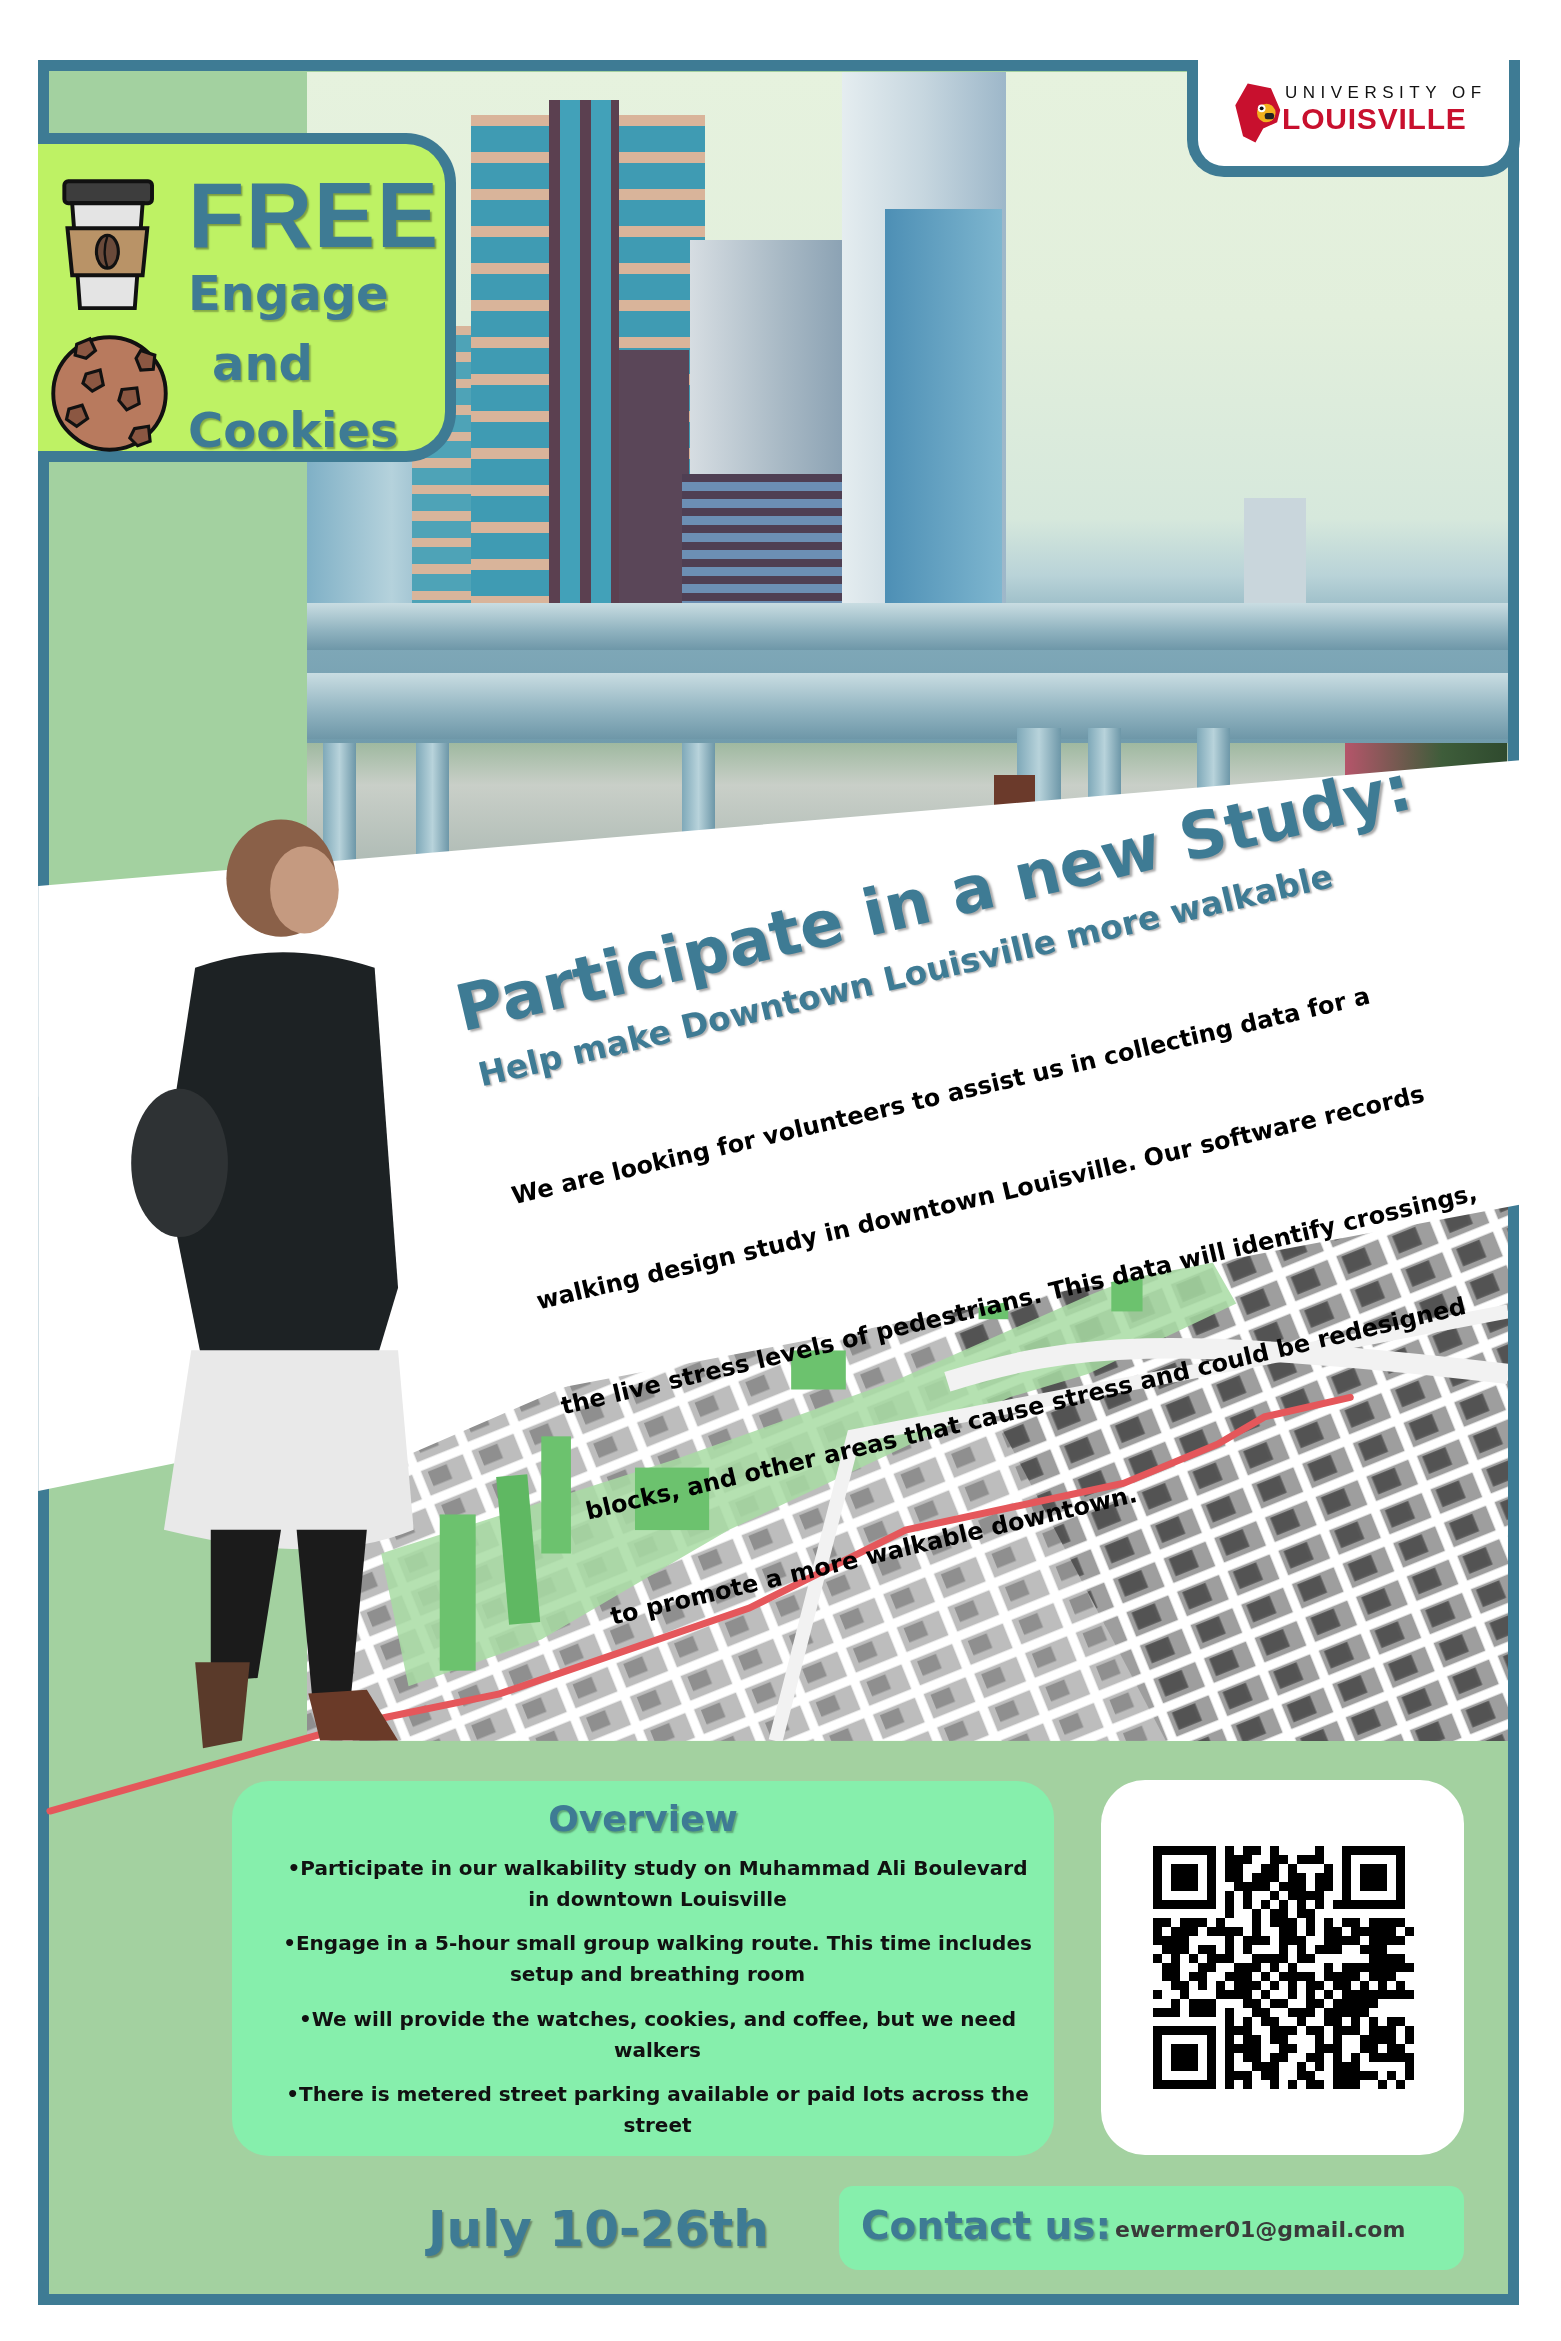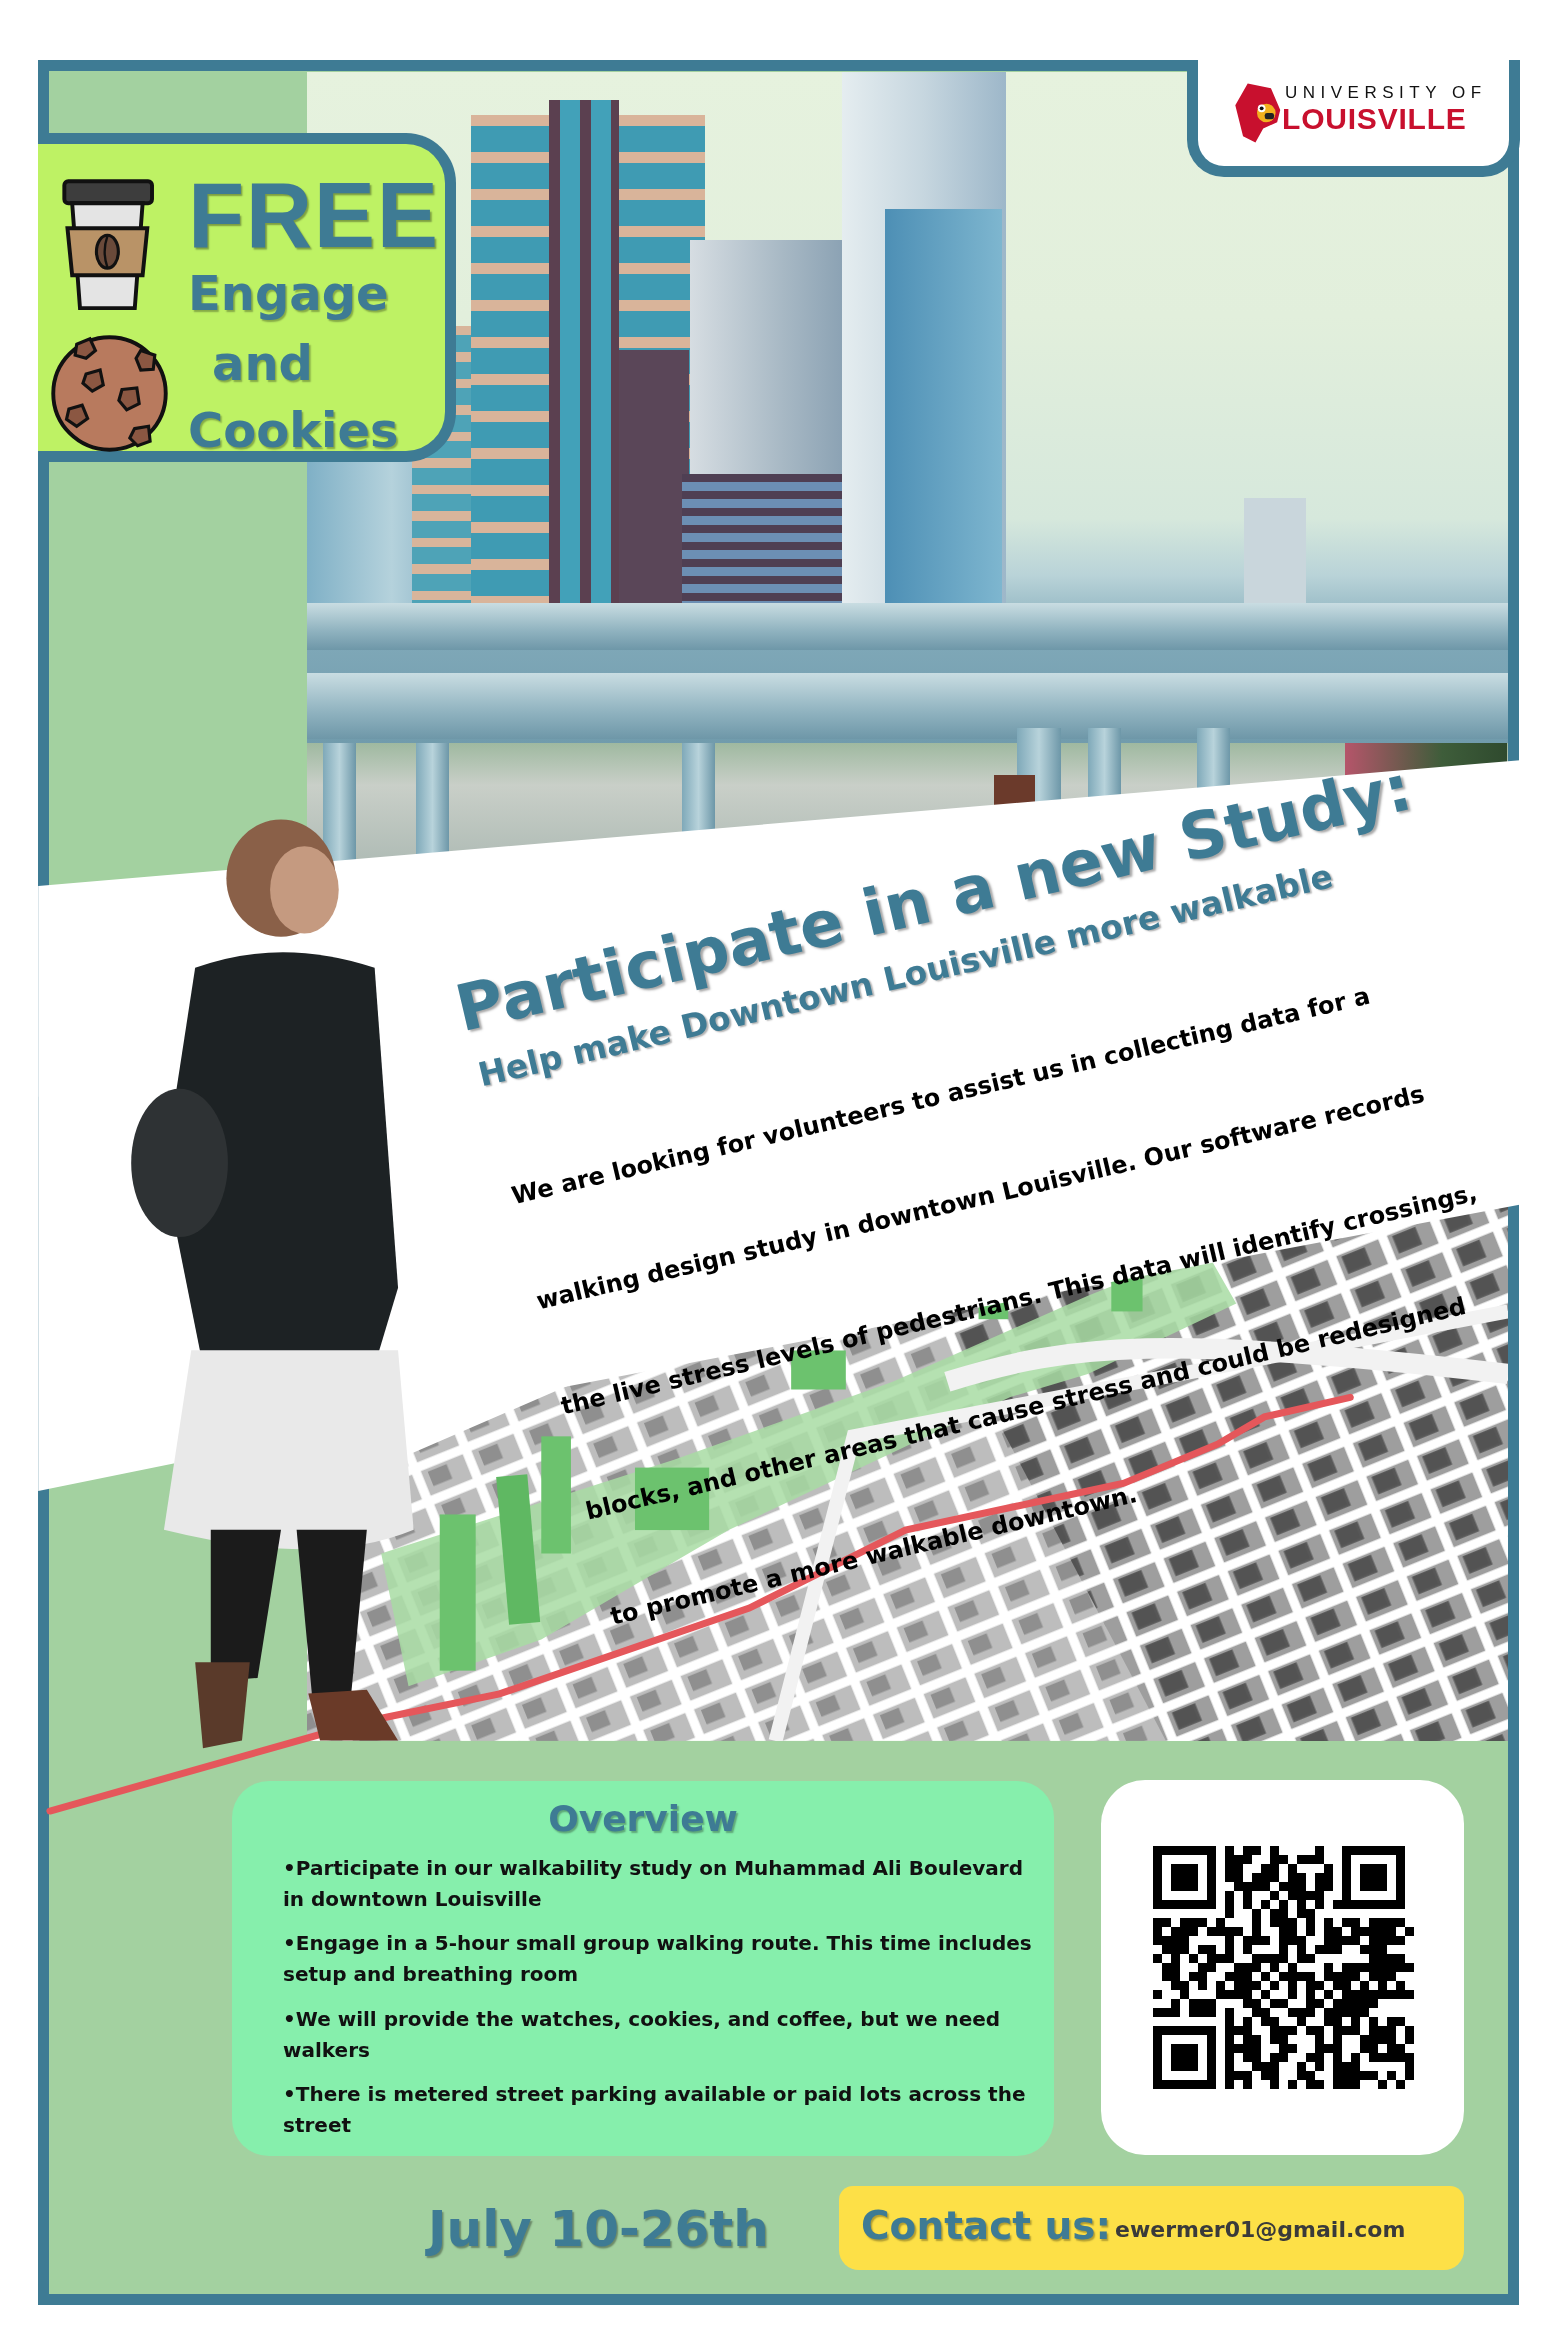--- a/index.html
+++ b/index.html
@@ -56,32 +56,32 @@
   #woman { left:117px; top:804px; width:328px; height:952px; }
 
   
   #route { left:0; top:0; width:1561px; height:2342px; pointer-events:none; }
 
   
   #overview { left:232px; top:1781px; width:822px; height:375px; background:#86efac; border-radius:37px; }
   .ov-title { position:absolute; left:0; right:0; top:17px; text-align:center;
               font-family:"DejaVu Sans", sans-serif; font-weight:bold; font-size:36px; color:#3e7b94;
               text-shadow:1.6px 1.6px 1.6px rgba(0,0,0,0.3); }
-  .ov-list { position:absolute; left:51px; top:72px; width:749px; margin:0; padding:0; list-style:none; }
+  .ov-list { position:absolute; left:51px; top:72px; width:749px; margin:0; padding:0; list-style:none;text-align:center; }
   .ov-list li { font-family:"DejaVu Sans", sans-serif; font-weight:bold; font-size:20px; color:#111;
                 line-height:31px; margin-bottom:13.3px; }
 
   
   #qr-card { left:1101px; top:1780px; width:363px; height:375px; background:#ffffff; border-radius:44px; }
   #qr { position:absolute; left:52px; top:66px; width:261px; height:261px; }
 
   
   .date { left:428px; top:2200px; font-family:"DejaVu Sans", sans-serif; font-weight:bold; font-size:50px;
           color:#3e7b94; text-shadow:1.6px 1.6px 1.6px rgba(0,0,0,0.35); white-space:nowrap;text-align:right; }
-  #contact { left:839px; top:2186px; width:625px; height:84px; background:#fde047; border-radius:14px 14px 20px 20px; }
+  #contact { left:839px; top:2186px; width:625px; height:84px; background:#86efac; border-radius:14px 14px 20px 20px; }
   .contact-label { position:absolute; left:22px; top:17px; font-family:"DejaVu Sans", sans-serif; font-weight:bold;
                    font-size:39px; color:#3e7b94; text-shadow:1.6px 1.6px 1.6px rgba(0,0,0,0.3); }
   .contact-email { position:absolute; left:276px; top:31px; font-family:"DejaVu Sans", sans-serif; font-weight:bold;
                    font-size:22px; color:#3a3a3a; }
 </style>
 </head>
 <body>
 
 <div id="frame" class="abs"></div>
 

